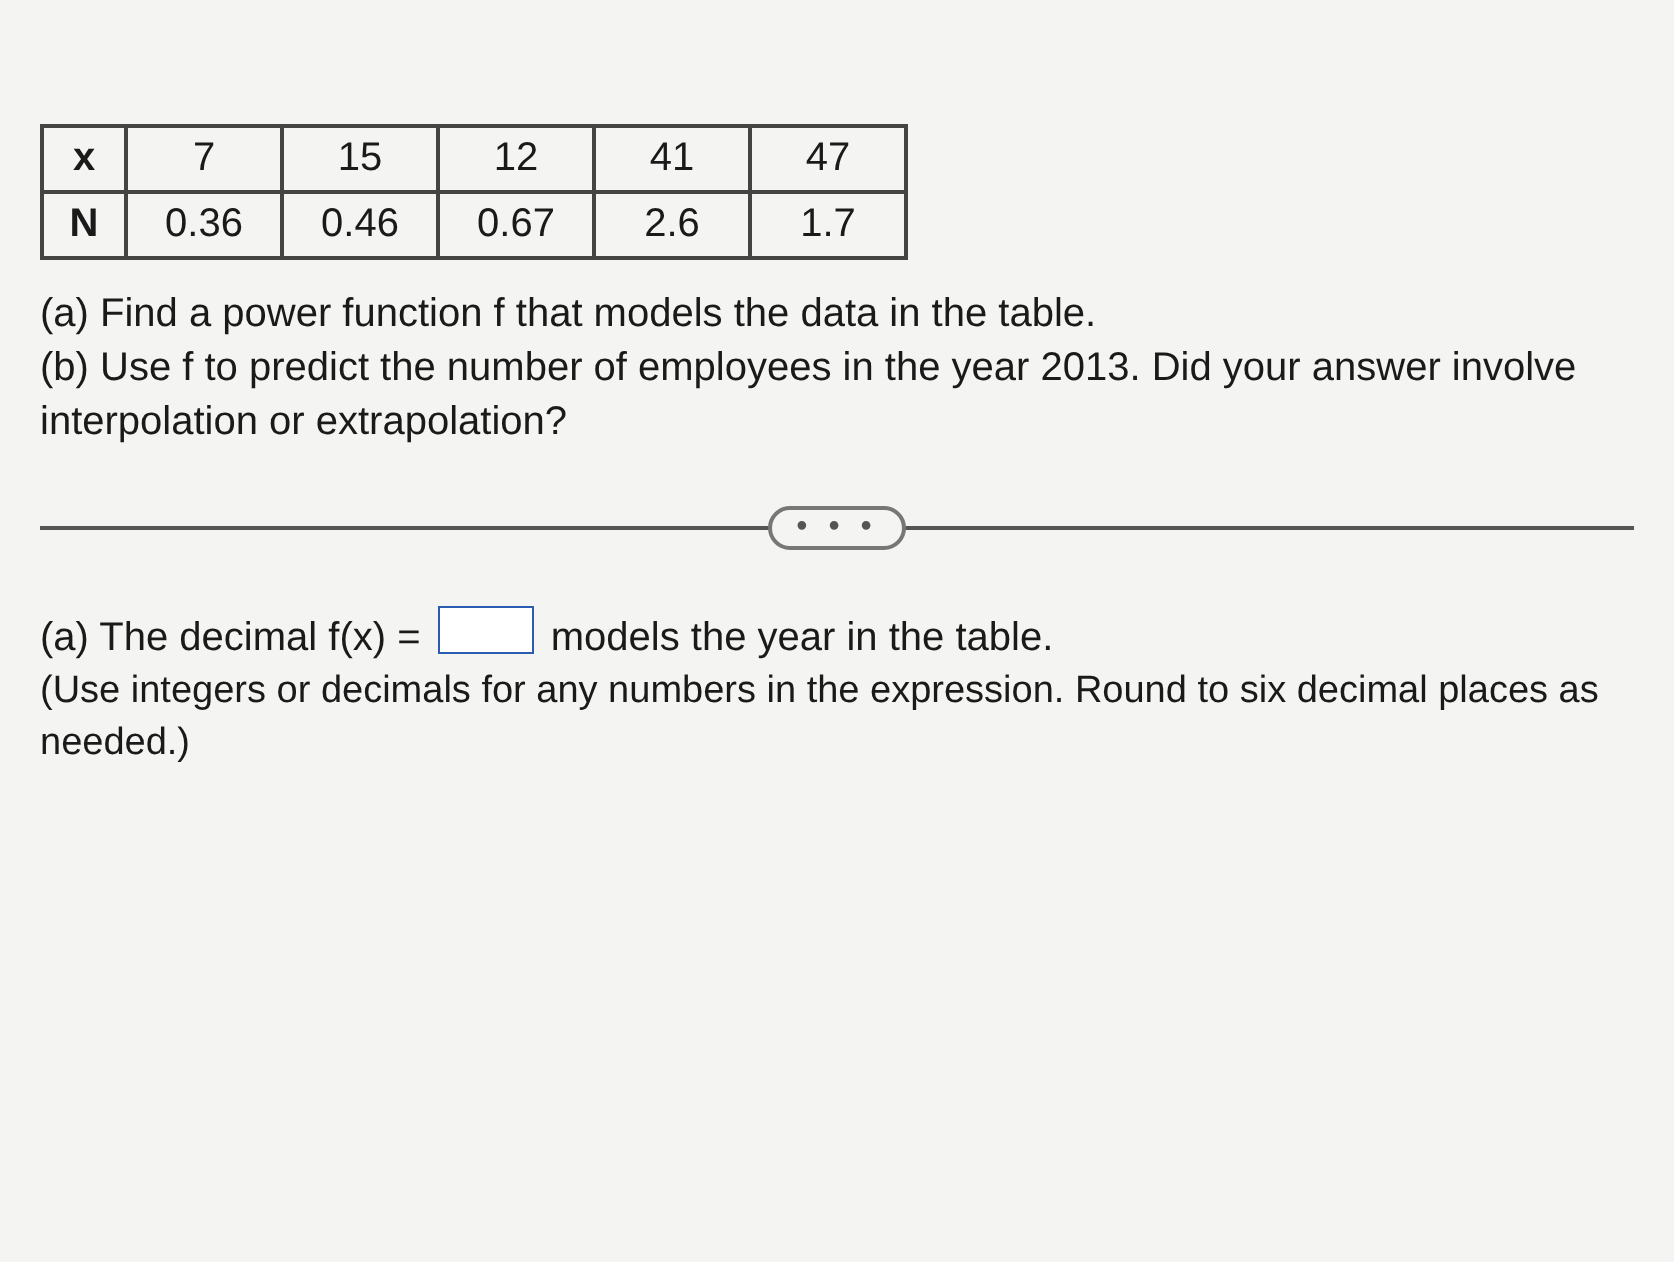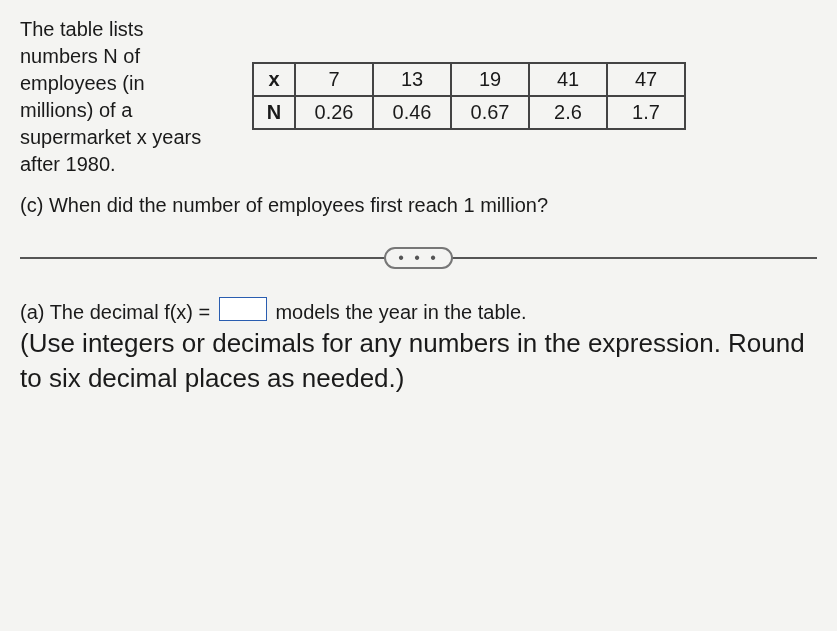--- a/index.html
+++ b/index.html
@@ -72,55 +72,55 @@
     .input-box {
       display: inline-block;
       width: 46px;
       height: 22px;
       border: 1px solid #2a5db0;
       vertical-align: -2px;
       margin: 0 3px;
       background: #fff;
     }
     .hint {
-      font-size: 26px;
+      font-size: 19px;
     }
   </style>
 </head>
 <body>
 
 <div class="top-row">
-  <div class="intro-text">The table lists numbers N of employees (in millions)  of a supermarket x years after 1980.</div>
 
   <div class="table-wrap">
     <table>
       <tbody>
           <tr>
         <td class="th-col">x</td>
         <td>7</td>
-        <td>13</td>
-        <td>19</td>
+        <td>15</td>
+        <td>12</td>
         <td>41</td>
         <td>47</td>
       </tr>
       <tr>
         <td class="th-col">N</td>
-        <td>0.26</td>
+        <td>0.36</td>
         <td>0.46</td>
         <td>0.67</td>
         <td>2.6</td>
         <td>1.7</td>
       </tr>
     </tbody>
       </table>
   </div>
 </div>
 
 <div class="questions">
-  <div>(c) When did the number of employees first reach 1 million?</div>
+  <div>(a) Find a power function f that models the data in the table.</div>
+  <div>(b) Use f to predict the number of employees in the year 2013. Did your answer involve interpolation or extrapolation?</div>
 </div>
 
 <div class="divider-wrap">
   <div class="divider-line"></div>
   <div class="divider-pill">• • •</div>
   <div class="divider-line"></div>
 </div>
 
 <div class="answer-area">
   <span>(a) The decimal f(x) =</span>

